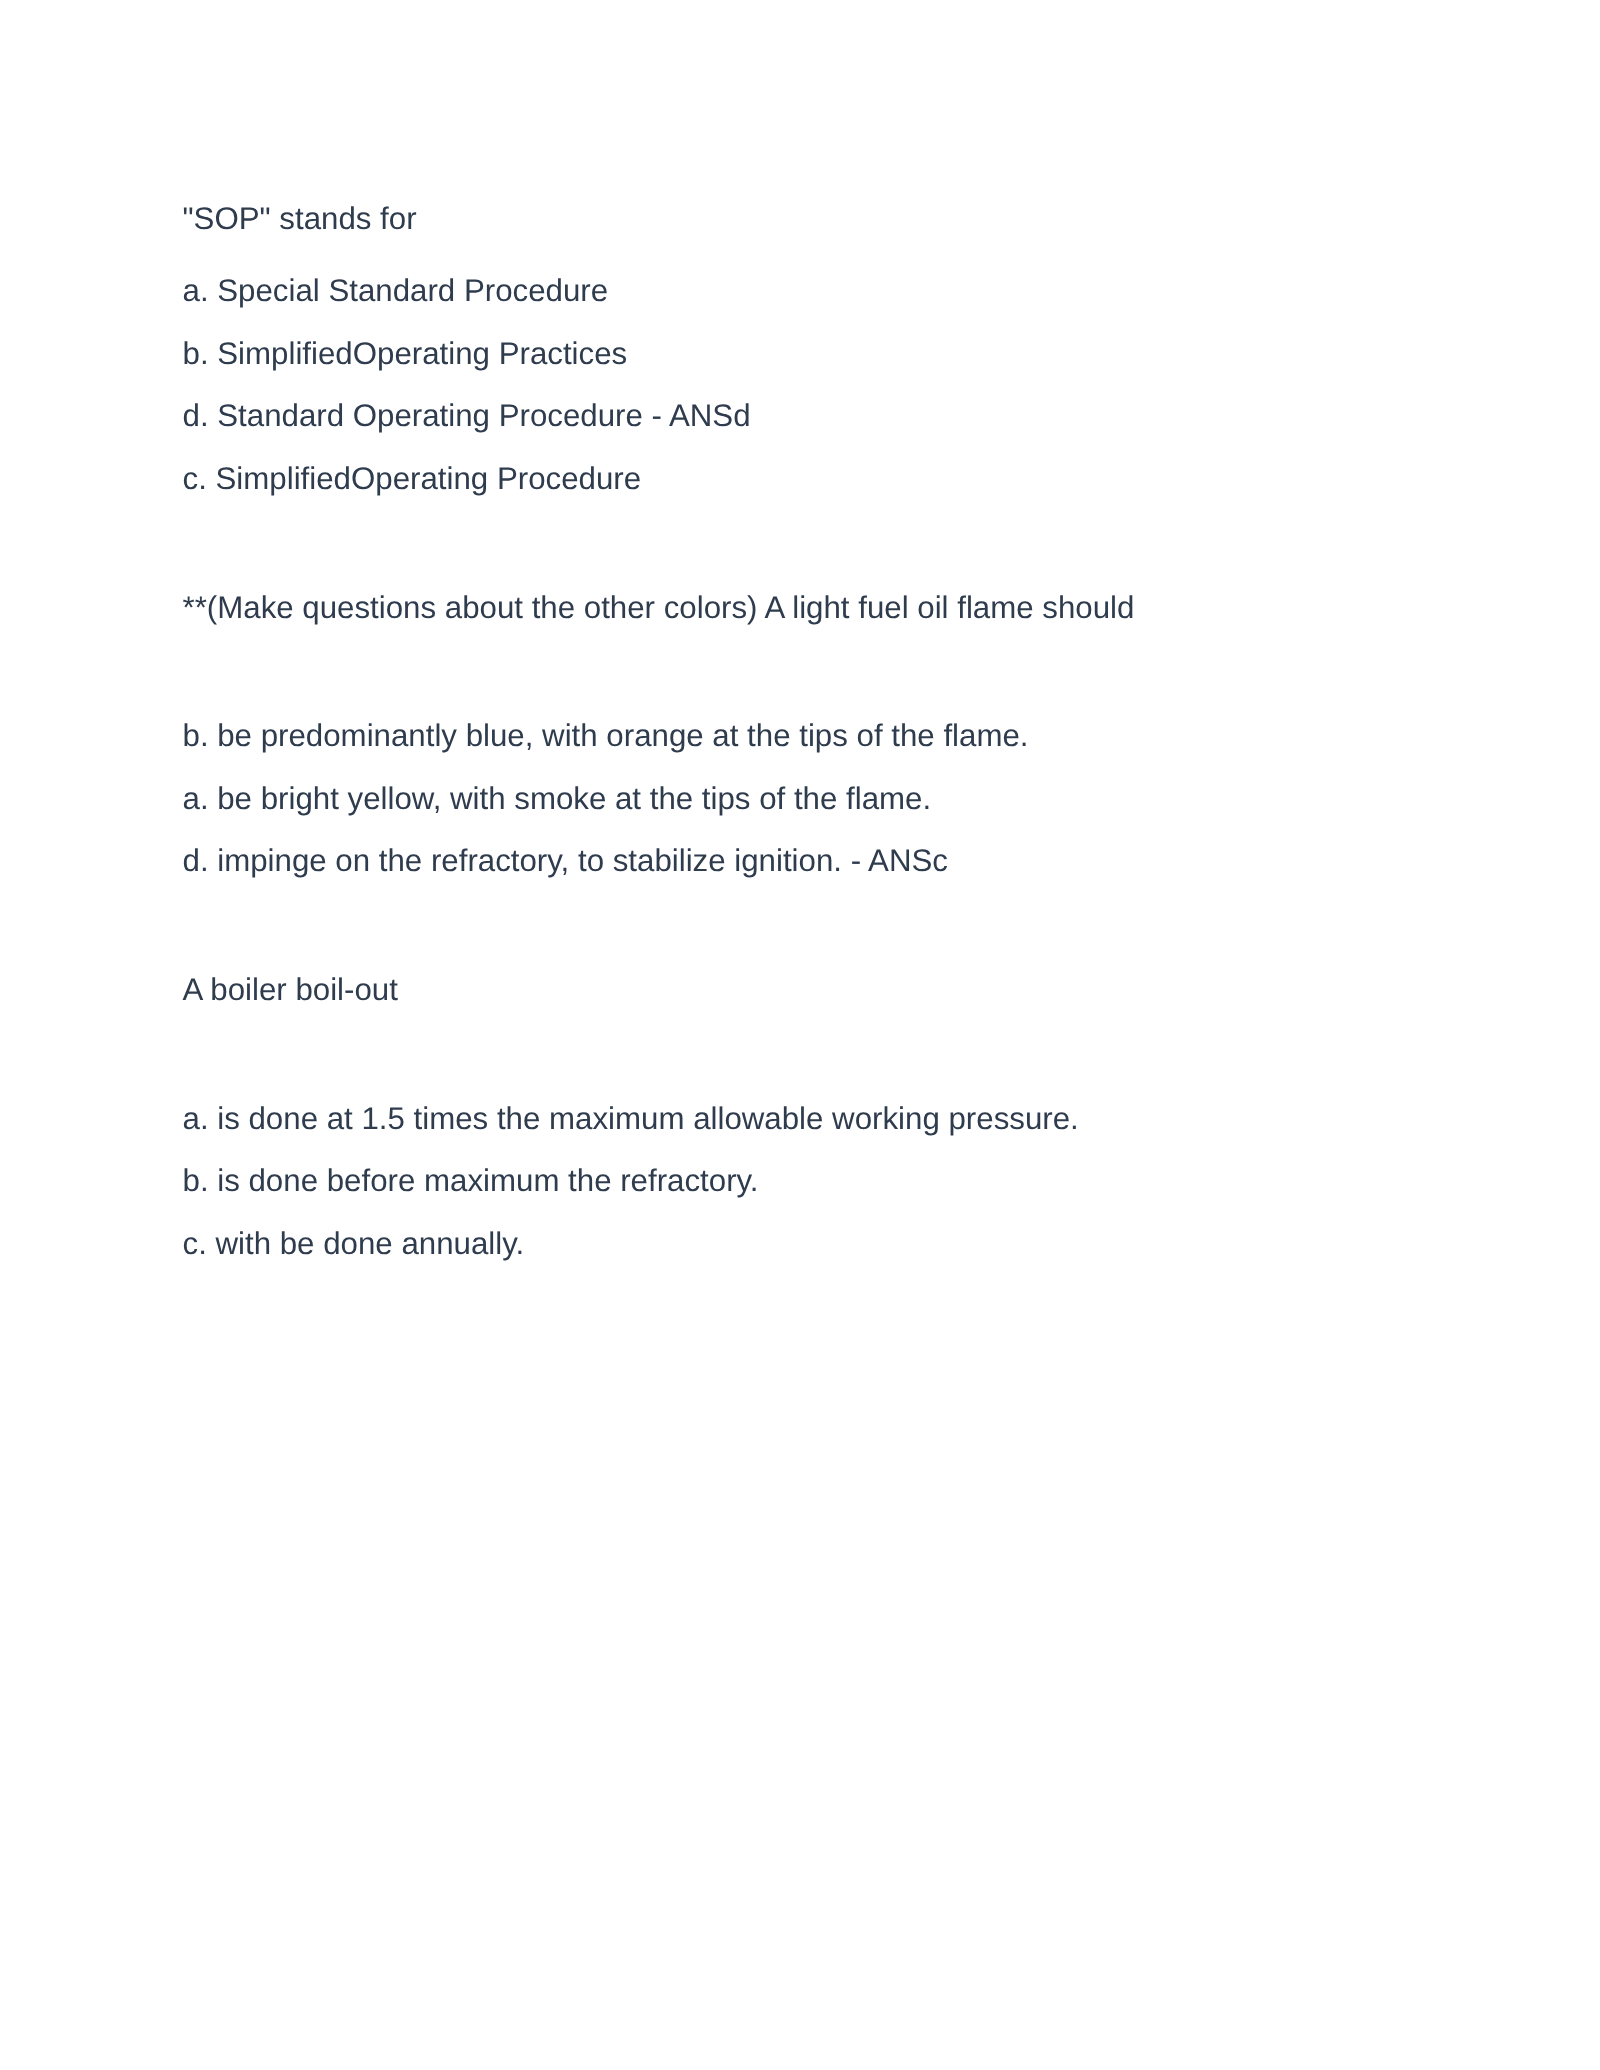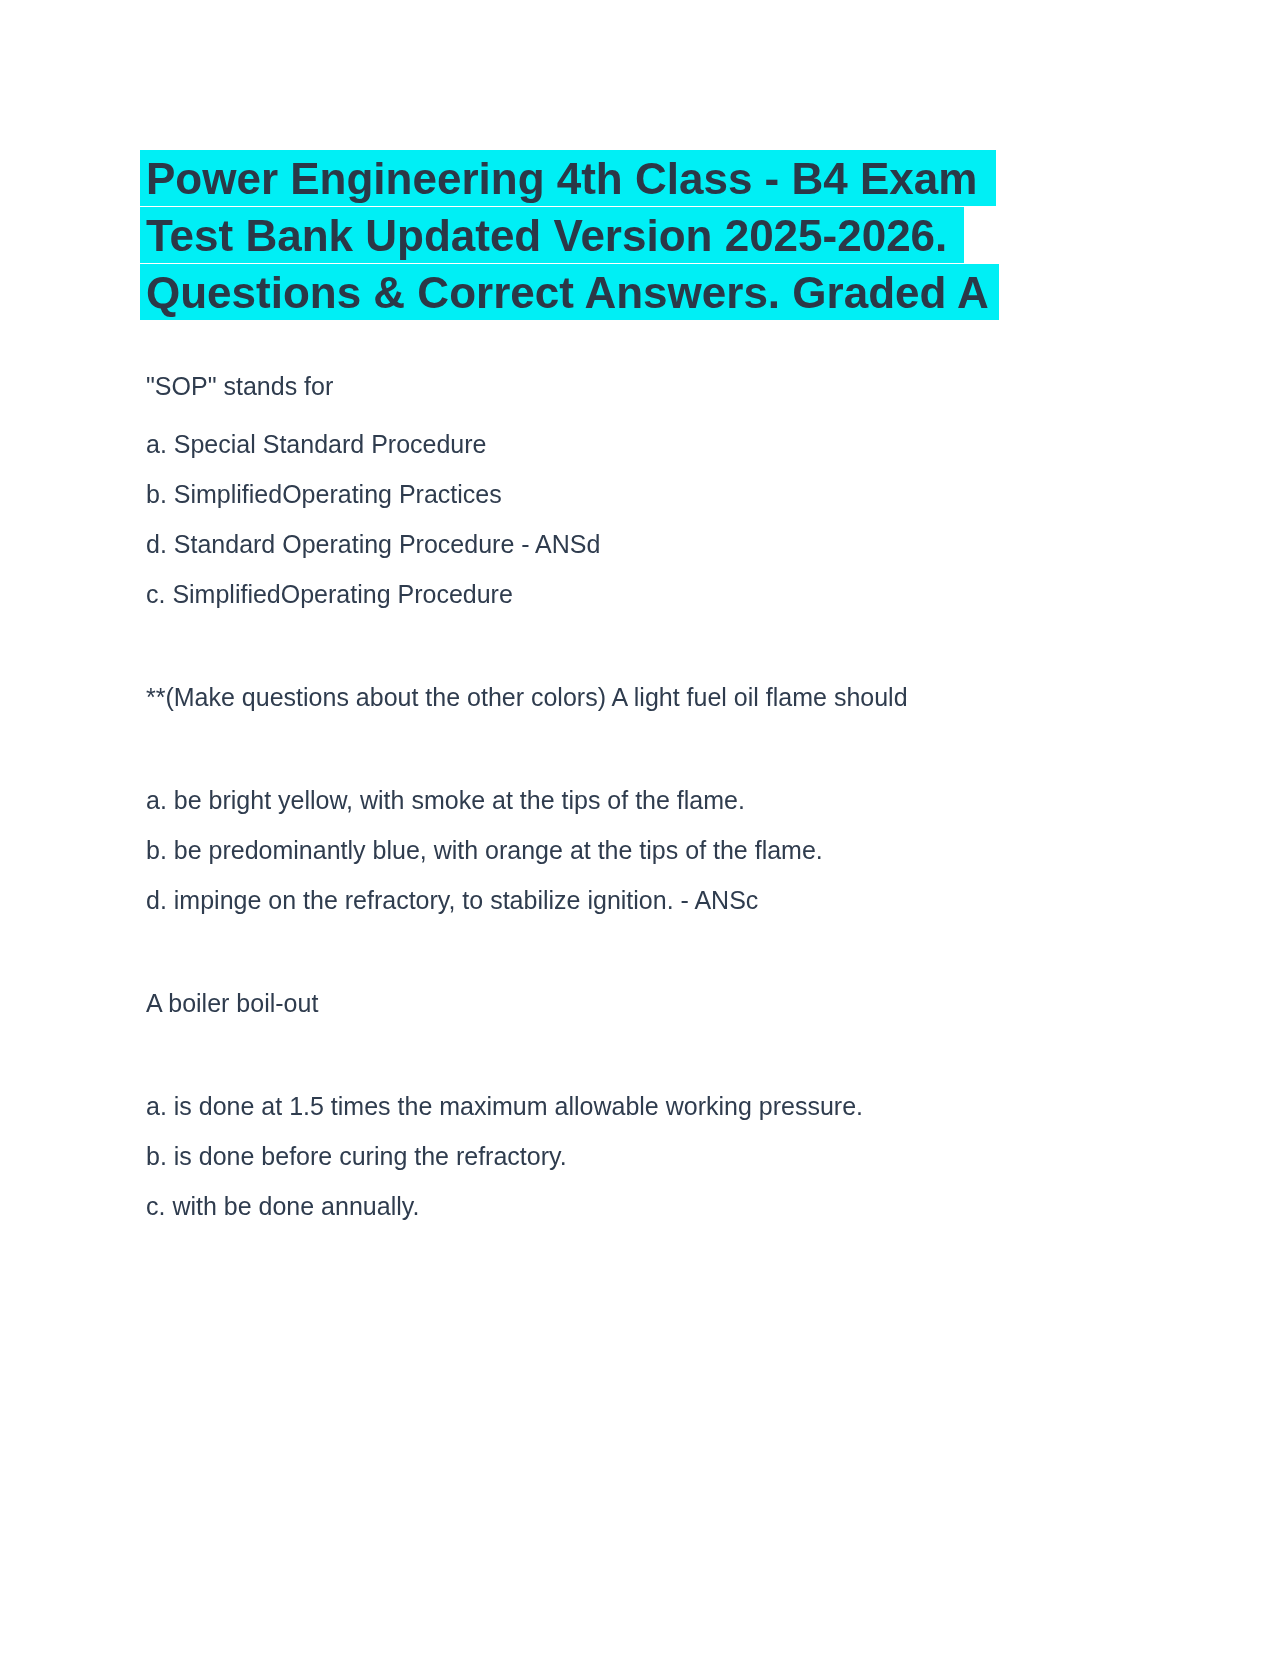--- a/index.html
+++ b/index.html
@@ -60,51 +60,46 @@
   .prompt { }
   .q1 .prompt { margin-bottom: 8px; }
   .spacer { height: 53px; }
 </style>
 </head>
 <body>
 
 <div class="page">
   <div class="content">
 
-    <h1 class="title">
-      <div class="title-line"><span class="hl">Power Engineering 4th Class - B4 Exam</span></div>
-      <div class="title-line"><span class="hl">Test Bank Updated Version 2025-2026.</span></div>
-      <div class="title-line"><span class="hl">Questions &amp; Correct Answers. Graded A</span></div>
-    </h1>
 
     <section class="q q1">
       <p class="line prompt">"SOP" stands for</p>
       <p class="line option">a. Special Standard Procedure</p>
       <p class="line option">b. SimplifiedOperating Practices</p>
       <p class="line option">d. Standard Operating Procedure - ANSd</p>
       <p class="line option">c. SimplifiedOperating Procedure</p>
     </section>
 
     <div class="spacer"></div>
 
     <section class="q q2">
       <p class="line prompt">**(Make questions about the other colors) A light fuel oil flame should</p>
       <div class="spacer"></div>
+      <p class="line option">b. be predominantly blue, with orange at the tips of the flame.</p>
       <p class="line option">a. be bright yellow, with smoke at the tips of the flame.</p>
-      <p class="line option">b. be predominantly blue, with orange at the tips of the flame.</p>
       <p class="line option">d. impinge on the refractory, to stabilize ignition. - ANSc</p>
     </section>
 
     <div class="spacer"></div>
 
     <section class="q q3">
       <p class="line prompt">A boiler boil-out</p>
       <div class="spacer"></div>
       <p class="line option">a. is done at 1.5 times the maximum allowable working pressure.</p>
-      <p class="line option">b. is done before curing the refractory.</p>
+      <p class="line option">b. is done before maximum the refractory.</p>
       <p class="line option">c. with be done annually.</p>
     </section>
 
     <div class="spacer"></div>
 
 
   </div>
 </div>
 
 </body></html>

